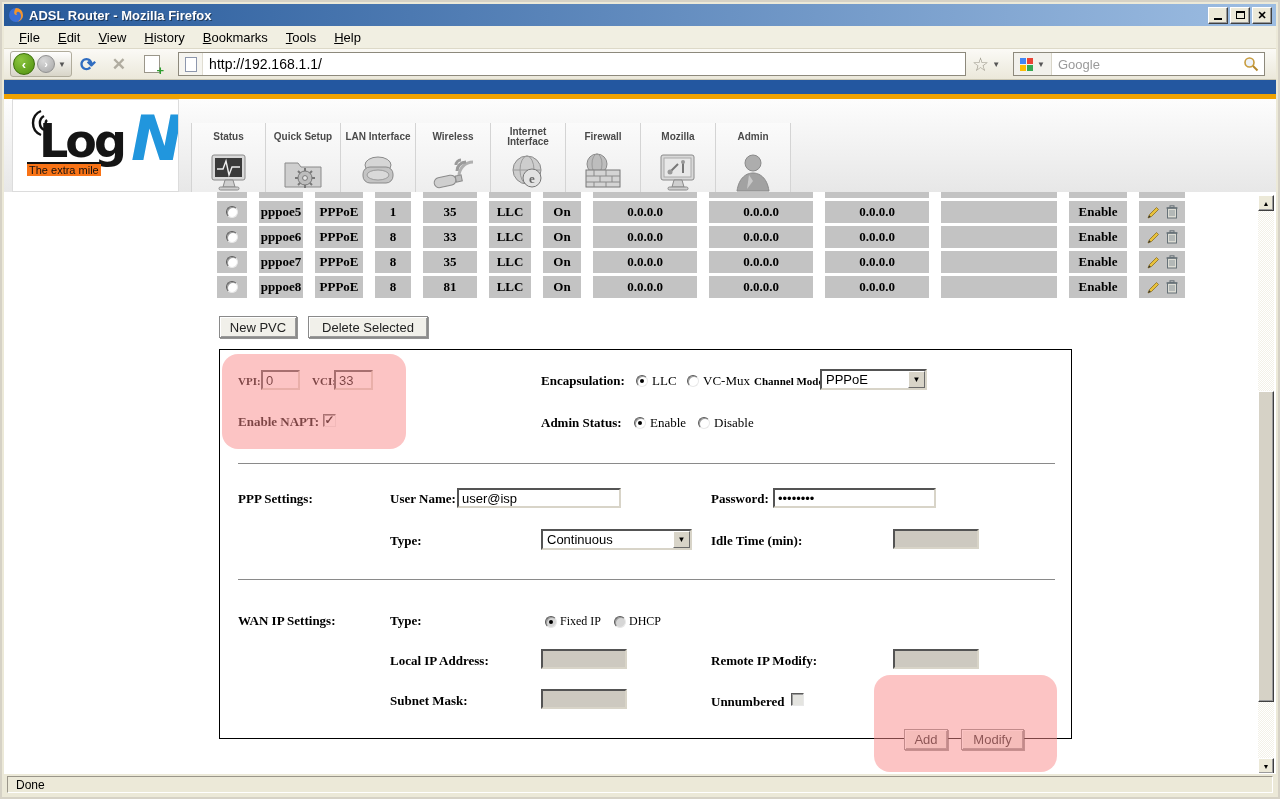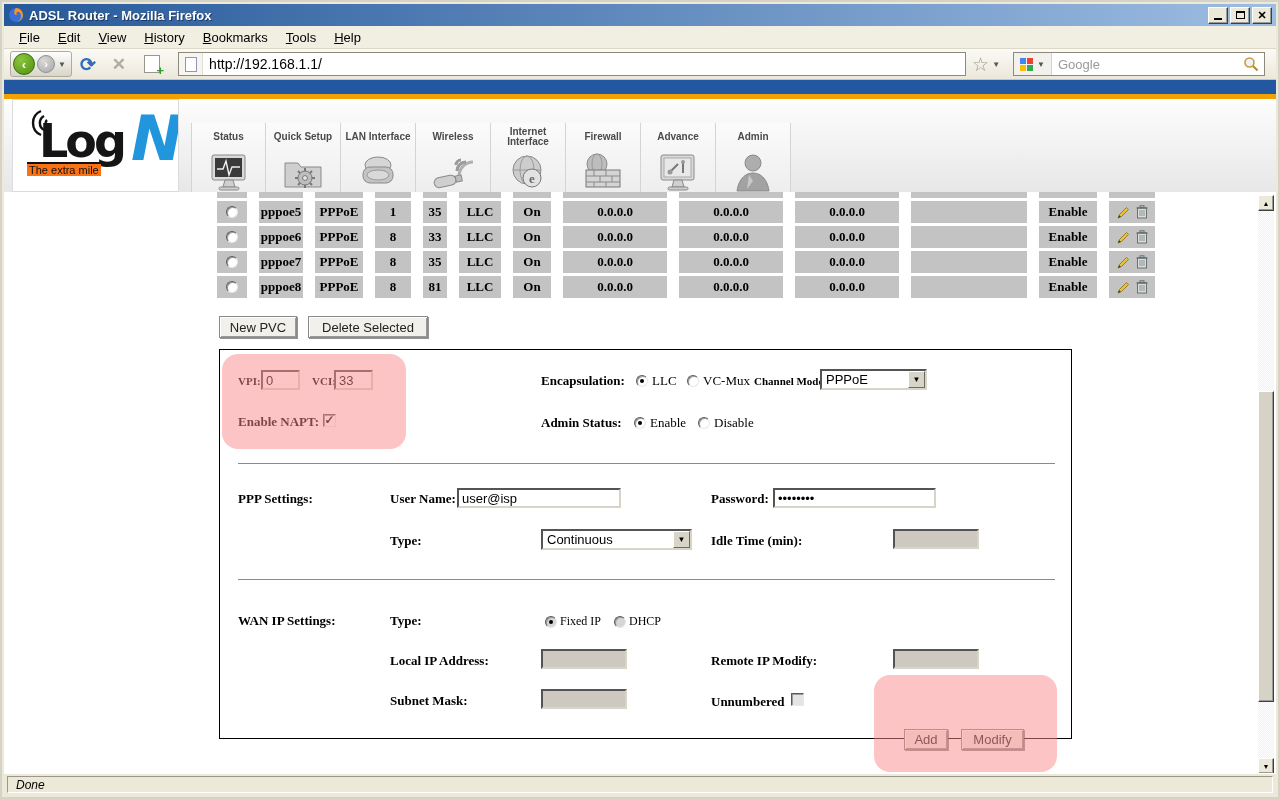--- a/index.html
+++ b/index.html
@@ -68,21 +68,21 @@
   .tablabel { height:24px; display:flex; align-items:center; text-align:center; font-size:10px; font-weight:600; color:#4a4a4a; line-height:1.05; margin-top:2px; }
   .tabicon { flex:1; display:flex; align-items:center; justify-content:center; }
 
   
   .content { position:absolute; left:0; right:0; top:112px; bottom:0; background:#fff; overflow:hidden; }
 
   .pvc-table { position:absolute; left:213px; top:-16px; }
   .trow { display:flex; gap:12px; margin-bottom:3px; }
   .tc { height:22px; background:var(--table-cell,#c3c3c3); display:flex; align-items:center; justify-content:center;
     font-family:"Liberation Serif",serif; font-weight:bold; font-size:13px; color:#000; }
-  .c0{width:30px}.c1{width:44px}.c2{width:48px}.c3{width:36px}.c4{width:24px}.c5{width:42px}
+  .c0{width:30px}.c1{width:44px}.c2{width:48px}.c3{width:36px}.c4{width:54px}.c5{width:42px}
   .c6{width:38px}.c7{width:104px}.c8{width:104px}.c9{width:104px}.c10{width:116px}.c11{width:58px}
   .c12{width:46px; gap:6px;}
 
   .rad { width:12px; height:12px; border-radius:50%; background:#fff; border:1px solid; border-color:#5a5a5a #e8e8e8 #e8e8e8 #5a5a5a;
     box-shadow:inset 1px 1px 0 #9c9c9c; display:flex; }
   .rad.sel::after { content:""; width:4px; height:4px; border-radius:50%; background:#000; margin:auto; }
   .rad.dis { background:#d6d6d6; }
   .cb { width:13px; height:13px; background:#fff; border:1px solid; border-color:#5a5a5a #e8e8e8 #e8e8e8 #5a5a5a;
     box-shadow:inset 1px 1px 0 #9c9c9c; display:flex; align-items:center; justify-content:center; }
   .cb.checked::after { content:"✓"; font-size:12px; font-weight:bold; color:#000; margin-top:-2px; }
@@ -107,21 +107,21 @@
 
   
   .vscroll { position:absolute; right:2px; top:3px; bottom:3px; width:16px; background:#f3f1e7;
     background-image:linear-gradient(45deg,#fff 25%,transparent 25%,transparent 75%,#fff 75%),linear-gradient(45deg,#fff 25%,transparent 25%,transparent 75%,#fff 75%);
     background-size:2px 2px; background-position:0 0,1px 1px; }
   .sbbtn { position:absolute; left:0; width:16px; height:16px; background:#ece9d8; border:1px solid; border-color:#fff #404040 #404040 #fff;
     box-shadow:inset -1px -1px 0 #9a9a9a; display:flex; align-items:center; justify-content:center; font-size:7px; color:#000; }
   .sbthumb { position:absolute; left:0; width:16px; background:#d6d2c6; border:1px solid; border-color:#fff #404040 #404040 #fff; box-shadow:inset -1px -1px 0 #9a9a9a; }
 
   
-  .statusbar { position:absolute; left:2px; right:2px; bottom:2px; height:22px; background:#ece9d8; border-top:1px solid #fff; display:flex; align-items:center;font-style:italic; }
+  .statusbar { position:absolute; left:2px; right:2px; bottom:2px; height:22px; background:#ece9d8; border-top:1px solid #fff; display:flex; align-items:center; }
   .statusfield { margin:2px 3px; height:17px; flex:1; border:1px solid; border-color:#9a968a #fff #fff #9a968a; display:flex; align-items:center; padding-left:8px; font-size:12px; color:#000; }
 </style>
 </head>
 <body>
 
 <div class="win">
 
   <div class="titlebar">
     <svg width="16" height="16" viewBox="0 0 16 16">
       <circle cx="8" cy="8" r="7" fill="#3a6fd8"></circle>
@@ -289,21 +289,21 @@
                   <line x1="25" y1="19" x2="25" y2="25"></line>
                   <line x1="19" y1="25" x2="19" y2="31"></line>
                   <line x1="31" y1="25" x2="31" y2="31"></line>
                   <line x1="13" y1="31" x2="13" y2="36"></line>
                   <line x1="25" y1="31" x2="25" y2="36"></line>
                 </g>
               </svg>
           </span>
         </div>
         <div class="tab">
-          <span class="tablabel">Advance</span>
+          <span class="tablabel">Mozilla</span>
           <span class="tabicon">
             <svg width="44" height="44" viewBox="0 0 44 44">
                 <rect x="5" y="4" width="33" height="25" rx="2" fill="#d9d9d9" stroke="#8a8a8a"></rect>
                 <rect x="8" y="7" width="27" height="19" fill="#e8e8e8" stroke="#aaa"></rect>
                 <g stroke="#777" stroke-width="2">
                   <line x1="14" y1="21" x2="22" y2="13"></line>
                   <line x1="27" y1="11" x2="27" y2="22"></line>
                 </g>
                 <circle cx="14" cy="21" r="2.5" fill="#999"></circle>
                 <circle cx="27" cy="11" r="2" fill="#999"></circle>

